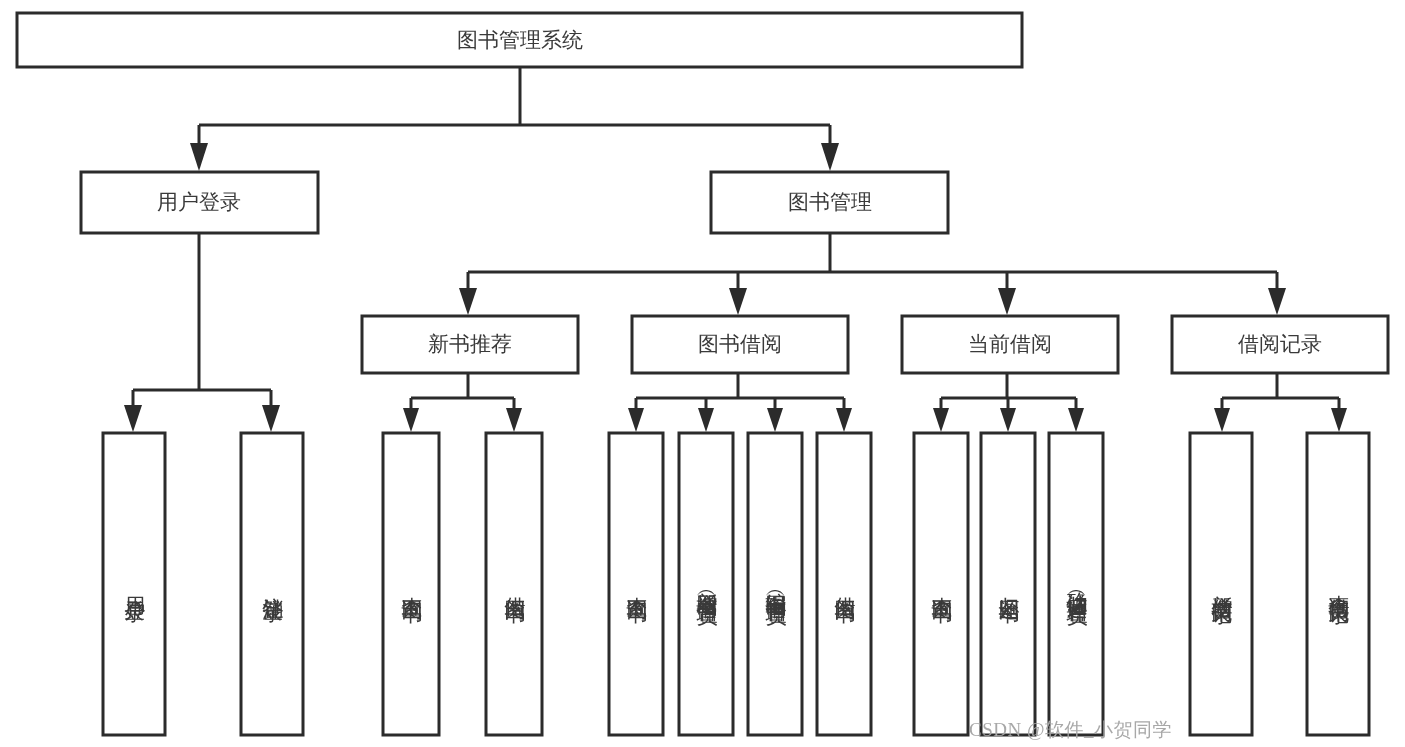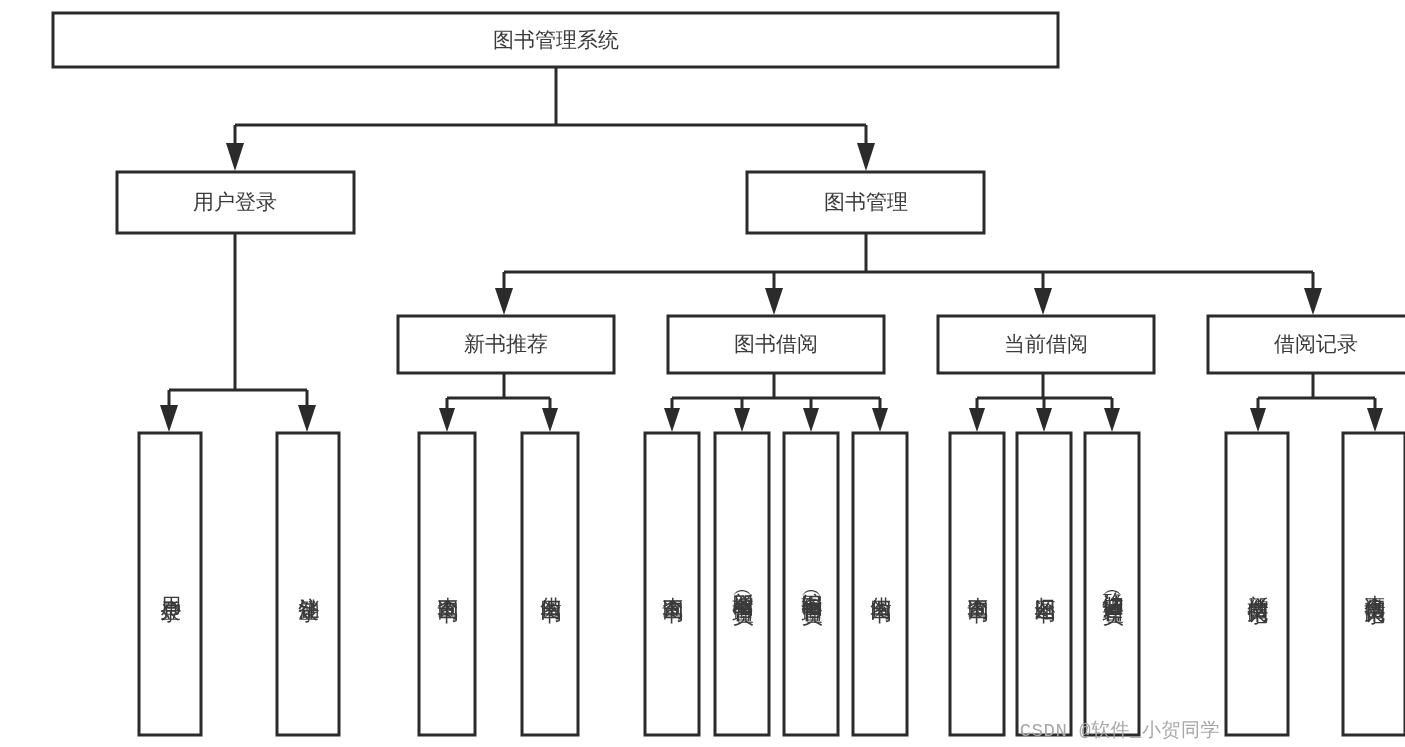--- a/index.html
+++ b/index.html
@@ -11,21 +11,20 @@
     width: 1405px;
     height: 747px;
     font-family: "DejaVu Sans", "Liberation Sans", sans-serif;
     overflow: hidden;
   }
   #diagram-root {
     position: relative;
     width: 1188px;
     height: 747px;
     background: #ffffff;
-    margin-left: 36px;
   }
   svg.diagram-canvas {
     position: absolute;
     left: 0;
     top: 0;
     width: 1405px;
     height: 747px;
   }
   .node-box {
     fill: #ffffff;
@@ -59,23 +58,23 @@
     line-height: 1.33;
     color: #3a3a3a;
     writing-mode: vertical-rl;
     text-orientation: upright;
     letter-spacing: 2px;
     white-space: nowrap;
     pointer-events: none;
   }
   .watermark {
     position: absolute;
-    right: 4px;
+    right: 16px;
     bottom: 4px;
-    font-family: Liberation Mono, monospace;
+    font-family: Liberation Serif, serif;
     font-size: 19px;
     color: #a8a8a8;
     letter-spacing: 0.5px;
     white-space: nowrap;
   }
 </style>
 </head>
 <body>
 
 <div id="diagram-root">

